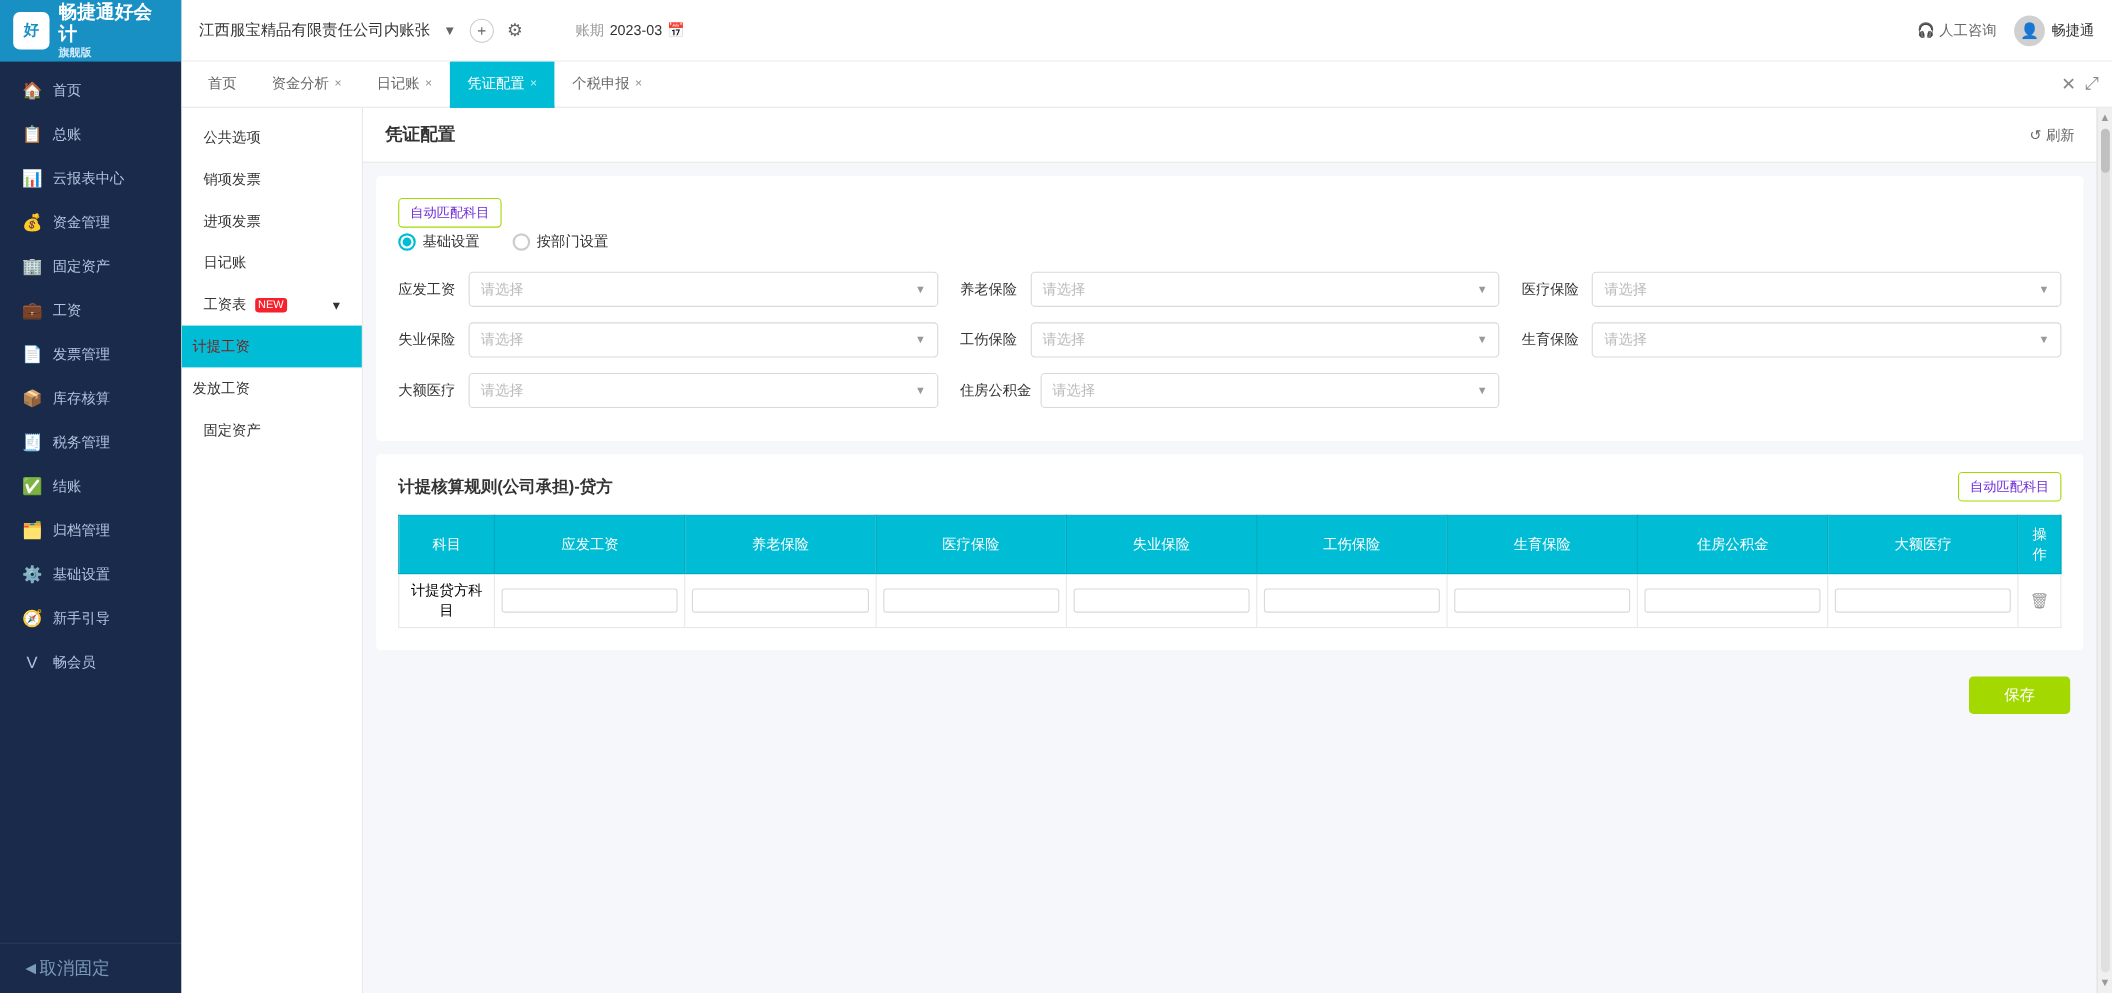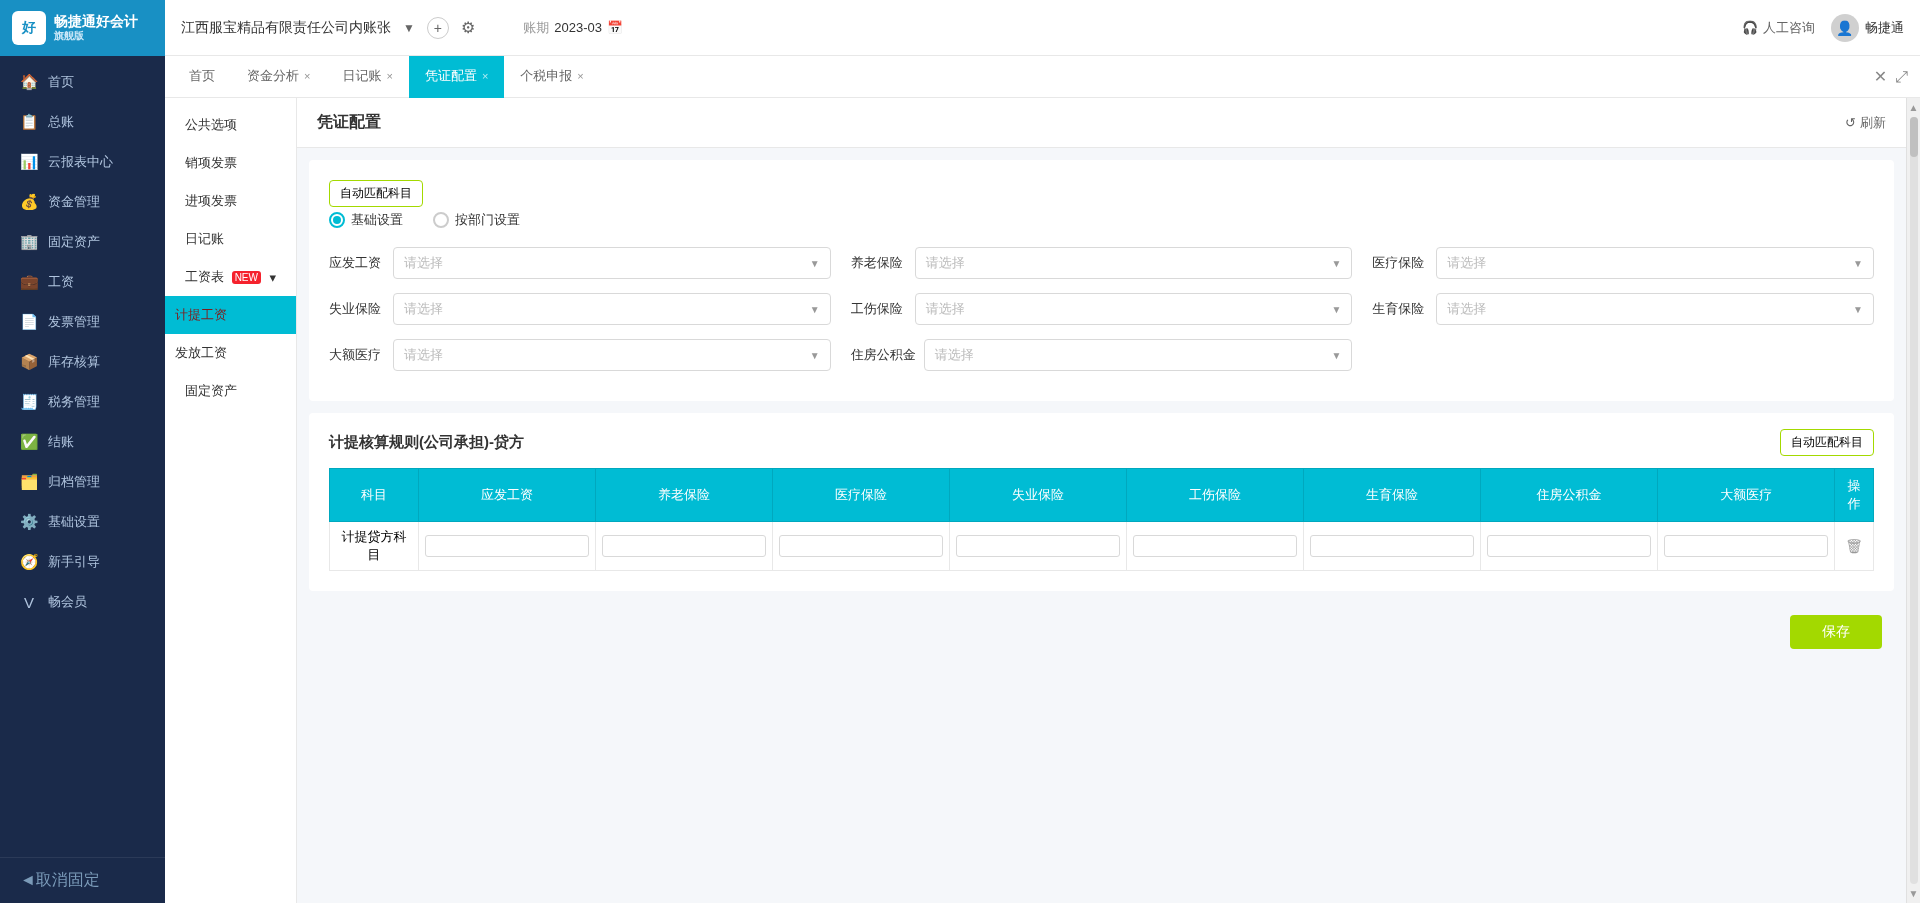--- a/index.html
+++ b/index.html
@@ -29,21 +29,21 @@
     .sidebar-logo-icon {
       width: 34px;
       height: 34px;
       background: white;
       border-radius: 6px;
       display: flex; align-items: center; justify-content: center;
       color: #1890c4;
       font-size: 14px;
       font-weight: bold;
     }
-    .sidebar-logo-text { line-height: 1.2; font-size: 14px; }
+    .sidebar-logo-text { line-height: 1.2; font-size: 17px; }
     .sidebar-logo-sub { font-size: 10px; color: #cce8f8; }
     .sidebar-nav { flex: 1; overflow-y: auto; padding: 6px 0; }
     .sidebar-item {
       display: flex; align-items: center; gap: 10px;
       padding: 11px 20px;
       cursor: pointer;
       color: #b0c4de;
       font-size: 13px;
       transition: background 0.2s;
     }
@@ -164,21 +164,21 @@
 
     
     .page-area {
       flex: 1;
       display: flex;
       overflow: hidden;
     }
 
     
     .left-nav {
-      width: 132px;
+      width: 165px;
       background: white;
       border-right: 1px solid #e8e8e8;
       padding: 8px 0;
       flex-shrink: 0;
       overflow-y: auto;
     }
     .left-nav-item {
       padding: 10px 20px;
       cursor: pointer;
       color: #333;
@@ -313,21 +313,21 @@
       color: #999;
       background: white;
       display: flex; align-items: center; justify-content: space-between;
       cursor: pointer;
       height: 32px;
     }
     .form-select-arrow { color: #999; font-size: 10px; }
 
     .auto-match-btn {
       border: 1px solid #a3d900;
-      color: #000000;
+      color: #6d28d9;
       background: white;
       padding: 4px 10px;
       border-radius: 4px;
       font-size: 12px;
       cursor: pointer;
       float: right;
     }
 
     
     .table-section {

